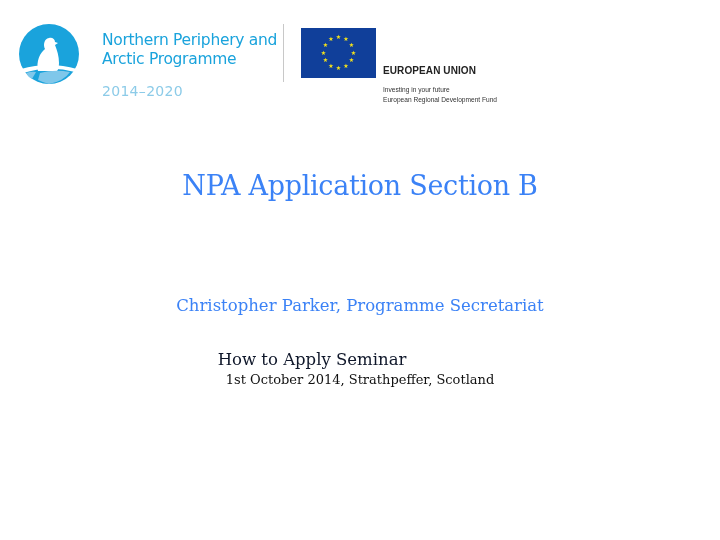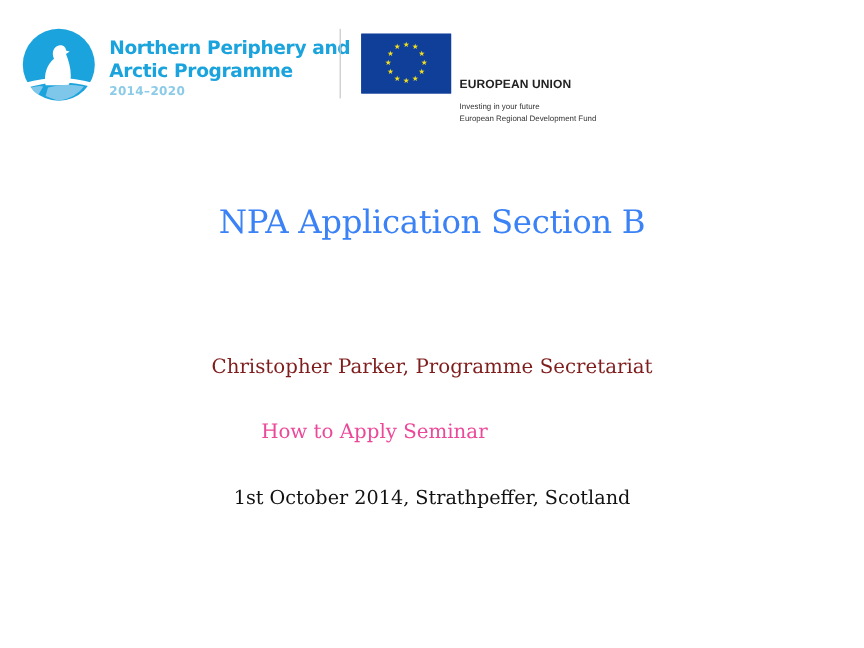--- a/index.html
+++ b/index.html
@@ -2,33 +2,33 @@
 <html><head>
   <meta charset="utf-8">
   <style>
     html, body { margin: 0; padding: 0; }
     body {
       width: 720px; height: 540px; background: #ffffff; position: relative; overflow: hidden;
       font-family: "DejaVu Serif", serif;
     }
     .npa-logo { position: absolute; left: 18px; top: 23px; width: 270px; height: 62px; }
     .npa-emblem { position: absolute; left: 0; top: 0; width: 62px; height: 62px; }
-    .npa-text { position: absolute; left: 73px; top: 8px; color: #1aa3dc; font-family: "DejaVu Sans", sans-serif; font-weight: bold; }
+    .npa-text { position: absolute; left: 84px; top: 8px; color: #1aa3dc; font-family: "DejaVu Sans", sans-serif; font-weight: normal; }
     .npa-line { font-size: 15.5px; line-height: 19px; letter-spacing: -0.3px; white-space: nowrap; }
-    .npa-years { font-size: 10px; color: #8ccbe8; margin-top: 2px; letter-spacing: 0.3px; }
+    .npa-years { font-size: 14px; color: #8ccbe8; margin-top: 14px; letter-spacing: 0.3px; }
     .divider { position: absolute; left: 283px; top: 24px; width: 1px; height: 58px; background: #c8c8c8; }
     .eu-logo { position: absolute; left: 301px; top: 28px; width: 230px; height: 50px; }
     .eu-flag { position: absolute; left: 0; top: 0; width: 75px; height: 50px; background: #103f9a; }
     .eu-text { position: absolute; left: 82px; top: 5px; font-family: "Liberation Sans", sans-serif; color: #222; margin-top: 32px; }
     .eu-title { font-size: 10px; font-weight: bold; letter-spacing: 0.1px; }
     .eu-sub { font-size: 6.6px; line-height: 10px; margin-top: 9px; color: #333; white-space: nowrap; }
     .title { position: absolute; left: 0; width: 720px; top: 170px; text-align: center; font-size: 27px; color: #3b82f6; letter-spacing: -0.3px; }
-    .author { position: absolute; left: 0; width: 720px; top: 296px; text-align: center; font-size: 16.5px; color: #7f1d1d; }
-    .event { position: absolute; left: 0; width: 624px; top: 350px; text-align: center; font-size: 16.5px; color: #ec4899; }
-    .date { position: absolute; left: 0; width: 720px; top: 372px; text-align: center; font-size: 16px; color: #111; margin-top: 33px; }
+    .author { position: absolute; left: 0; width: 720px; top: 296px; text-align: center; font-size: 16.5px; color: #3b82f6; }
+    .event { position: absolute; left: 0; width: 624px; top: 350px; text-align: center; font-size: 16.5px; color: #0f172a; }
+    .date { position: absolute; left: 0; width: 720px; top: 372px; text-align: center; font-size: 13px; color: #111; }
   </style>
 </head>
 <body>
 
 <div class="npa-logo">
   <svg class="npa-emblem" viewBox="0 0 62 62">
     <circle cx="31" cy="31" r="30" fill="#1aa3dc"></circle>
     <path d="M20 48 C18 38 22 30 27 26 C25 22 26 16 31 15 C34 14 37 16 37 19 L40 20 L37 22 C39 27 41 33 41 40 C41 44 40 47 39 48 Z" fill="#ffffff"></path>
     <path d="M3 46 Q31 38 59 46 L57 49 Q31 42 5 50 Z" fill="#ffffff"></path>
     <path d="M8 50 Q14 48 18 49 L14 56 Q10 54 8 50 Z" fill="#7fc7ea"></path>

